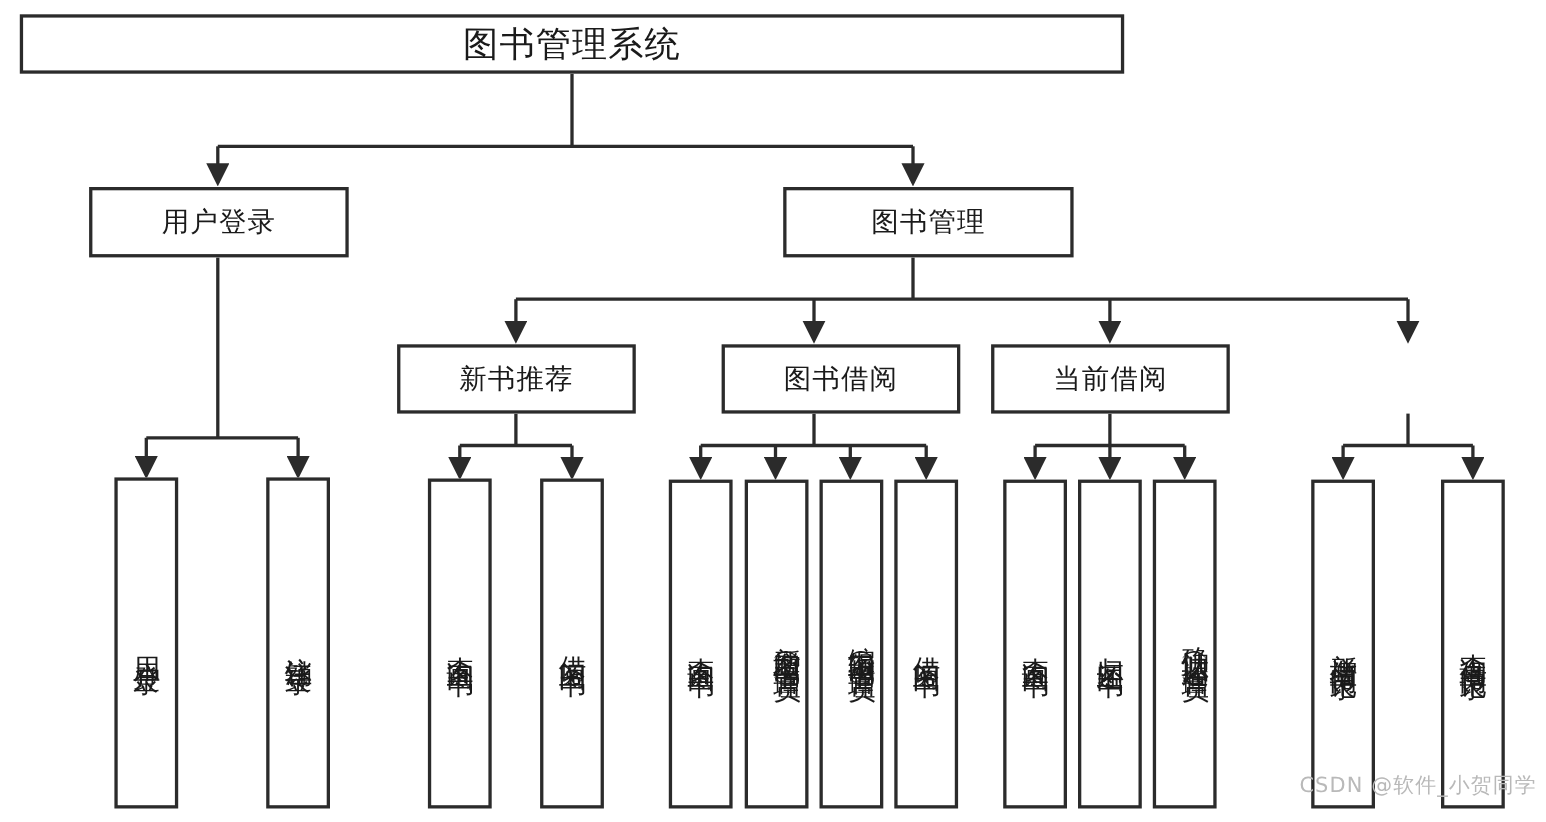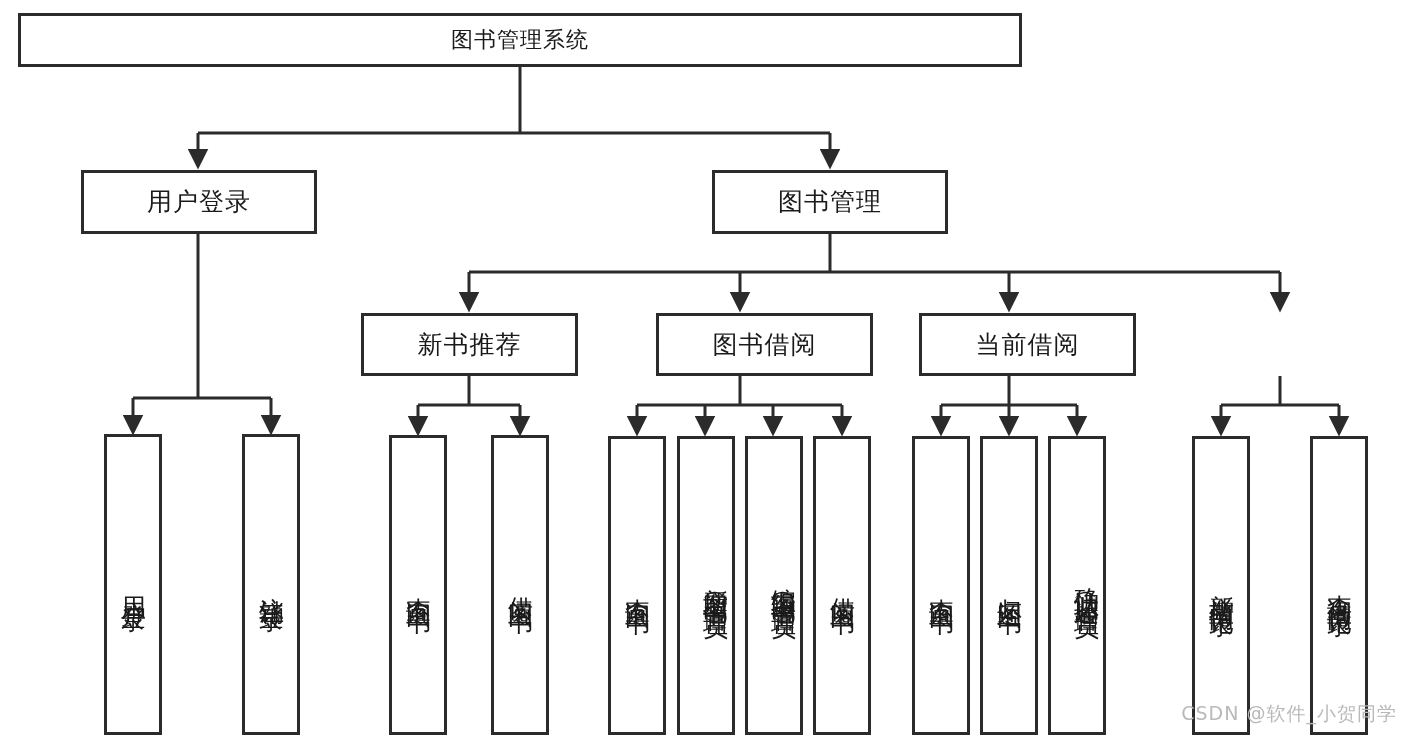--- a/index.html
+++ b/index.html
@@ -34,21 +34,21 @@
     align-items: center;
     justify-content: center;
     color: #1a1a1a;
   }
   .node.horizontal {
     font-size: 25px;
     letter-spacing: 1px;
     line-height: 1.2;
   }
   .node.root {
-    font-size: 22px;
+    font-size: 32px;
     text-align: center;
   }
   .node.vertical {
     writing-mode: vertical-rl;
     text-orientation: upright;
     font-size: 25px;
     line-height: 1.35;
     letter-spacing: 4px;
     padding: 6px 0;
     align-items: flex-start;
@@ -134,33 +134,33 @@
   </svg>
 
   <div class="node root horizontal" style="left:18px; top:13px; width:1004px; height:54px;">
     <span>图书管理系统</span>
   </div>
 
   <div class="node horizontal" style="left:81px; top:170px; width:236px; height:64px;">
     <span>用户登录</span>
   </div>
 
-  <div class="node horizontal" style="left:712px; top:170px; width:236px; height:64px;">
+  <div class="node horizontal" style="left:712px; top:170px; width:264px; height:64px;">
     <span>图书管理</span>
   </div>
 
   <div class="node horizontal" style="left:361px; top:313px; width:217px; height:63px;align-items:center;">
     <span>新书推荐</span>
   </div>
 
   <div class="node horizontal" style="left:656px; top:313px; width:217px; height:63px;">
     <span>图书借阅</span>
   </div>
 
-  <div class="node horizontal" style="left:901px; top:313px; width:217px; height:63px;margin-left:18px;">
+  <div class="node horizontal" style="left:901px; top:313px; width:217px; height:63px;">
     <span>当前借阅</span>
   </div>
 
 
   <div class="node vertical midalign" style="left:104px; top:434px; width:58px; height:301px;">
     <span class="vlabel">用户登录</span>
   </div>
 
   <div class="node vertical midalign" style="left:242px; top:434px; width:58px; height:301px;">
     <span class="vlabel">注销登录</span>

